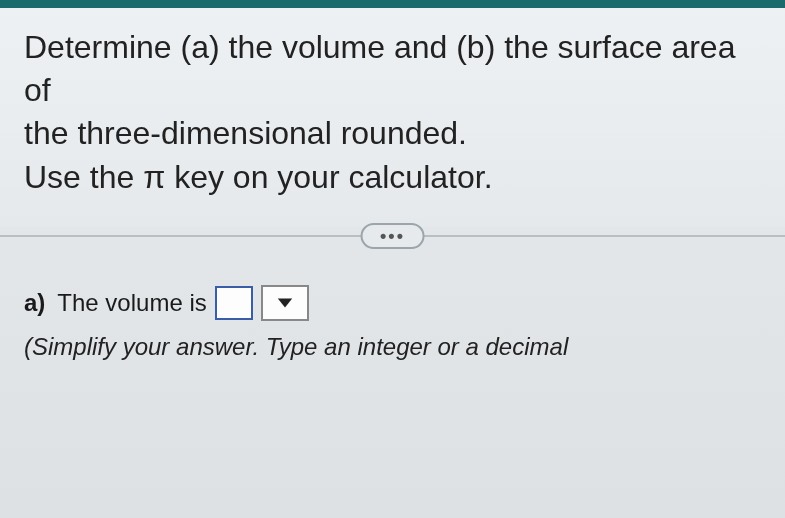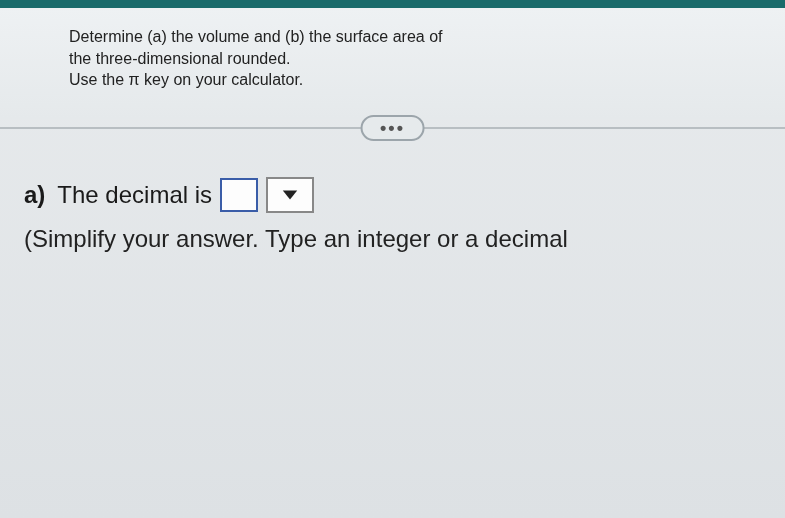--- a/index.html
+++ b/index.html
@@ -19,24 +19,23 @@
     .top-bar {
       height: 8px;
       background: #1a6b6b;
       width: 100%;
     }
     .content-top {
       padding: 18px 24px 28px 24px;
       background: linear-gradient(180deg, #eef1f3 0%, #e5e9eb 100%);
     }
     .question-text {
-      font-size: 16px;
+      font-size: 32px;
       line-height: 1.35;
       color: #222;
-      margin-left: 45px;
     }
     .divider-wrap {
       position: relative;
       height: 2px;
       margin: 8px 0 0 0;
     }
     .divider {
       border: none;
       border-top: 2px solid #b8bec2;
       margin: 0;
@@ -92,20 +91,21 @@
       cursor: pointer;
     }
     .select-input svg {
       width: 18px;
       height: 14px;
     }
     .hint-text {
       font-size: 24px;
       line-height: 1.35;
       color: #222;
+      font-style: italic;
     }
   </style>
 </head>
 <body>
 
 <div class="top-bar"></div>
 
 <div class="content-top">
   <div class="question-text">
     <div>Determine (a) the volume and (b) the surface area of</div>
@@ -115,21 +115,21 @@
 </div>
 
 <div class="divider-wrap">
   <hr class="divider">
   <div class="ellipsis-pill">•••</div>
 </div>
 
 <div class="content-bottom">
   <div class="answer-line">
     <span class="part-label">a)</span>
-    <span>The decimal is</span>
+    <span>The volume is</span>
     <input class="num-input" type="text" value="" style="">
     <div class="select-input">
       <svg viewBox="0 0 20 14">
         <polygon points="2,2 18,2 10,12" fill="#222"></polygon>
       </svg>
     </div>
   </div>
   <div class="hint-text">
     <div>(Simplify your answer. Type an integer or a decimal</div>
   </div>

